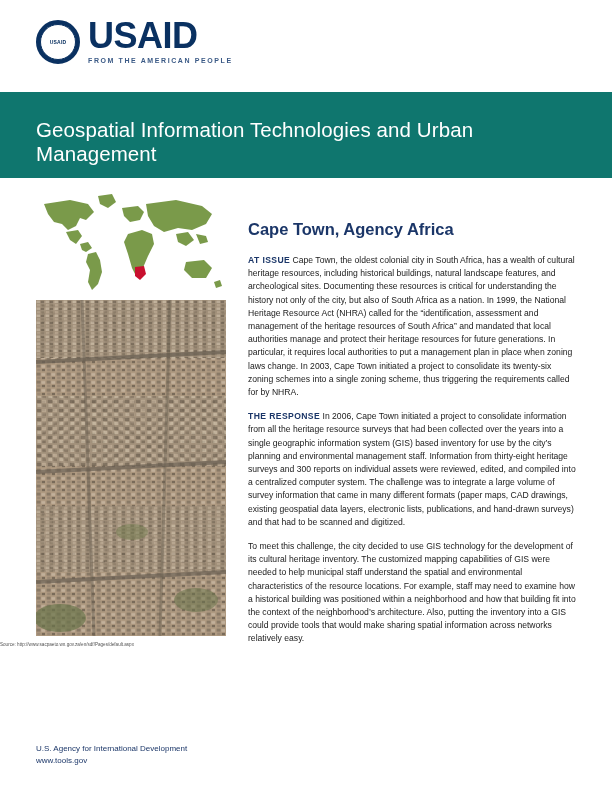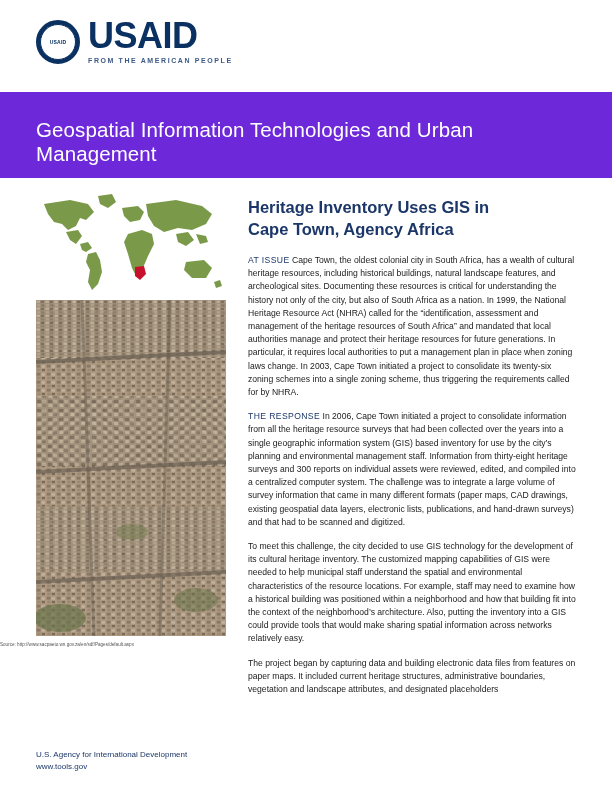--- a/index.html
+++ b/index.html
@@ -78,21 +78,21 @@
     font-weight: bold;
   }
 
   
   .banner {
     position: absolute;
     left: 0;
     top: 92px;
     width: 612px;
     height: 86px;
-    background: #6d28d9;
+    background: #0f766e;
   }
   .banner-title {
     position: absolute;
     left: 36px;
     top: 26px;
     width: 545px;
     font-size: 20.5px;
     color: #ffffff;
     font-family: "Liberation Sans", sans-serif;
     font-weight: normal;
@@ -137,21 +137,21 @@
     left: 0;
     top: 642px;
     width: 200px;
     font-size: 4.6px;
     color: #555555;
   }
 
   .footer {
     position: absolute;
     left: 36px;
-    bottom: 20px;
+    bottom: 26px;
     font-size: 8px;
     color: #1b3668;
     line-height: 11.5px;
   }
 
   
   .right-col {
     position: absolute;
     left: 248px;
     top: 196px;
@@ -167,21 +167,21 @@
   }
   .body-p {
     font-size: 8.6px;
     line-height: 13.2px;
     color: #1a1a1a;
     margin: 0 0 11px 0;
     text-align: left;
   }
   .lede {
     color: #1b3668;
-    font-weight: normal;
+    font-weight: bold;
     letter-spacing: 0.4px;
   }
 </style>
 </head>
 <body>
 
 <div class="logo-bar">
   <div class="usaid-seal">
     <div class="seal-outer">
       <div class="seal-inner">
@@ -277,30 +277,29 @@
 
 <div class="photo-src">Source: http://www.sacpaeto.wn.gov.za/en/sdf/Pages/default.aspx</div>
 
 <div class="footer">
   <div>U.S. Agency for International Development</div>
   <div>www.tools.gov</div>
 </div>
 
 <div class="right-col">
   <h1 class="headline">
-    <span>Heritage Inventory Uses GIS in</span><br>
+    <br>
     <span>Cape Town, Agency Africa</span>
   </h1>
 
   <p class="body-p">
     <span class="lede">AT ISSUE</span>
     <span>Cape Town, the oldest colonial city in South Africa, has a wealth of cultural heritage resources, including historical buildings, natural landscape features, and archeological sites. Documenting these resources is critical for understanding the history not only of the city, but also of South Africa as a nation. In 1999, the National Heritage Resource Act (NHRA) called for the “identification, assessment and management of the heritage resources of South Africa” and mandated that local authorities manage and protect their heritage resources for future generations. In particular, it requires local authorities to put a management plan in place when zoning laws change. In 2003, Cape Town initiated a project to consolidate its twenty-six zoning schemes into a single zoning scheme, thus triggering the requirements called for by NHRA.</span>
   </p>
 
   <p class="body-p">
     <span class="lede">THE RESPONSE</span>
     <span>In 2006, Cape Town initiated a project to consolidate information from all the heritage resource surveys that had been collected over the years into a single geographic information system (GIS) based inventory for use by the city’s planning and environmental management staff. Information from thirty-eight heritage surveys and 300 reports on individual assets were reviewed, edited, and compiled into a centralized computer system. The challenge was to integrate a large volume of survey information that came in many different formats (paper maps, CAD drawings, existing geospatial data layers, electronic lists, publications, and hand-drawn surveys) and that had to be scanned and digitized.</span>
   </p>
 
   <p class="body-p">To meet this challenge, the city decided to use GIS technology for the development of its cultural heritage inventory. The customized mapping capabilities of GIS were needed to help municipal staff understand the spatial and environmental characteristics of the resource locations. For example, staff may need to examine how a historical building was positioned within a neighborhood and how that building fit into the context of the neighborhood’s architecture. Also, putting the inventory into a GIS could provide tools that would make sharing spatial information across networks relatively easy.</p>
 
-  <p class="body-p">The project began by capturing data and building electronic data files from features on paper maps. It included current heritage structures, administrative boundaries, vegetation and landscape attributes, and designated placeholders</p>
 </div>
 
 </body></html>

